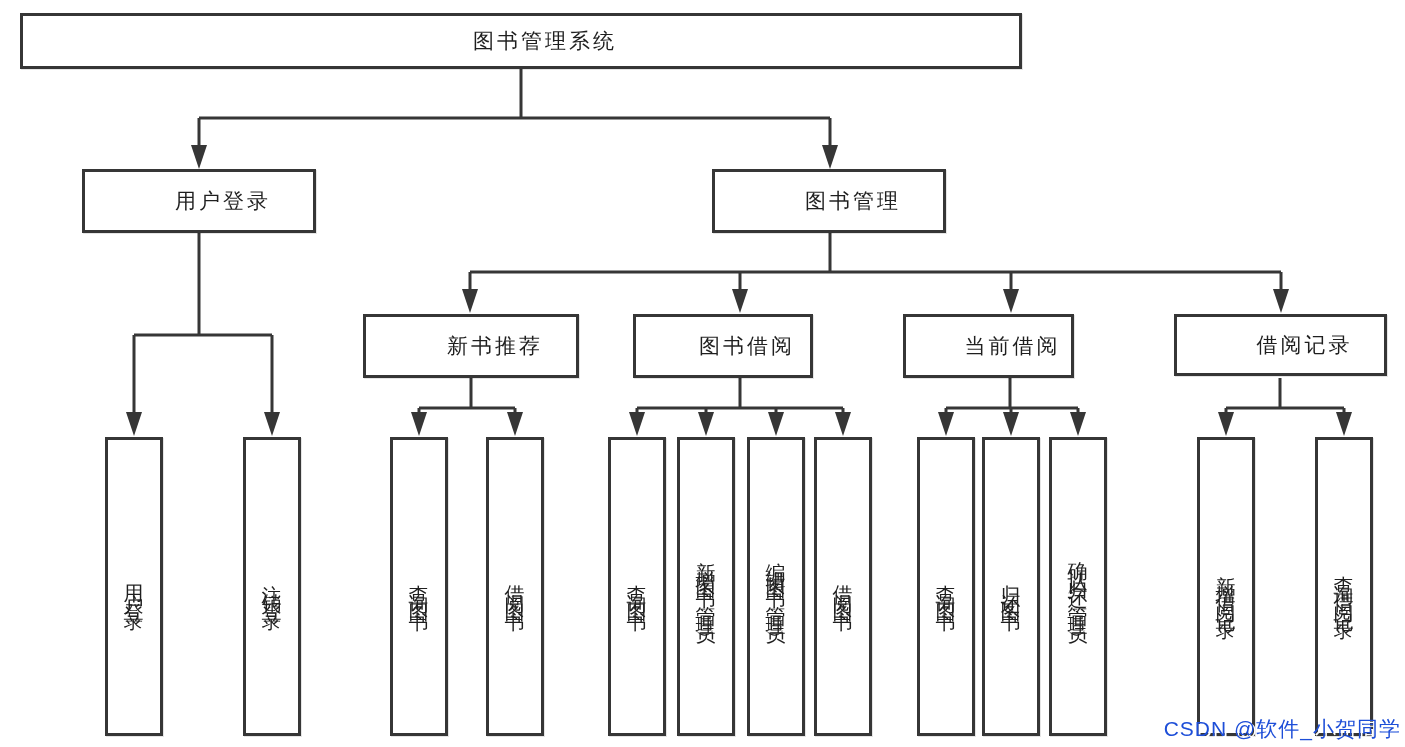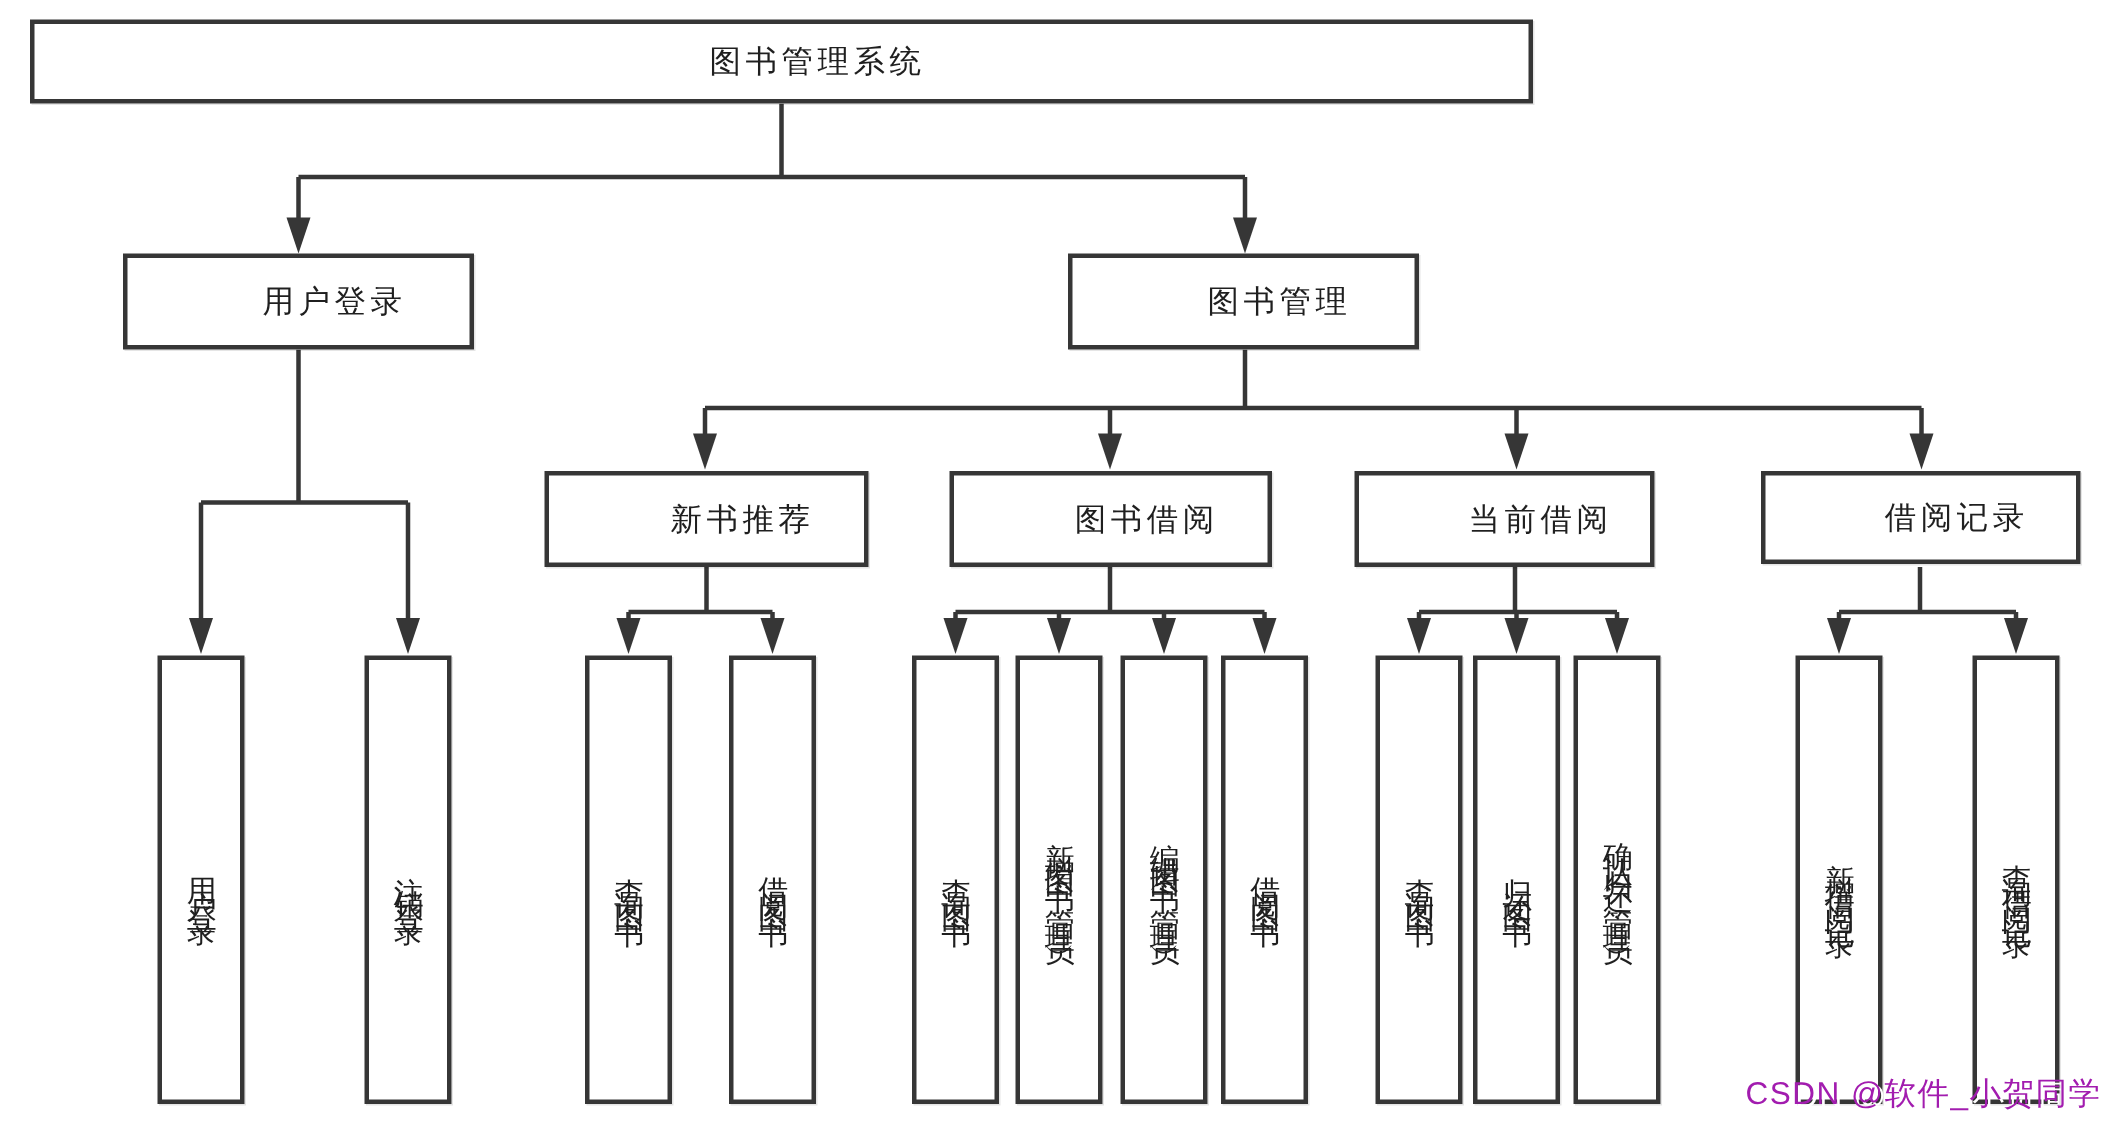--- a/index.html
+++ b/index.html
@@ -38,21 +38,21 @@
     text-orientation: mixed;
     font-size: 20px;
     letter-spacing: 9px;
     line-height: 1.0;
   }
   .watermark {
     position: absolute;
     right: 4px;
     bottom: 4px;
     font-size: 21px;
-    color: #a21caf;
+    color: #1d4ed8;
     letter-spacing: 1px;
     text-shadow: 2px 2px 0 #ffffff;
     white-space: nowrap;
     z-index: 5;
   }
 </style>
 </head>
 <body>
 
 <div id="canvas">
@@ -96,22 +96,22 @@
       <polygon points="1336,412 1352,412 1344,436"></polygon>
     </g>
   </svg>
 
   <div class="node h-node" style="left:20px; top:13px; width:1002px; height:56px;">图书管理系统</div>
 
   <div class="node h-node" style="left:82px; top:169px; width:234px; height:64px;">用户登录</div>
   <div class="node h-node" style="left:363px; top:314px; width:216px; height:64px;">新书推荐</div>
 
   <div class="node h-node" style="left:712px; top:169px; width:234px; height:64px;">图书管理</div>
-  <div class="node h-node" style="left:633px; top:314px; width:215px; height:64px;">图书借阅</div>
-  <div class="node h-node" style="left:903px; top:314px; width:200px; height:64px;text-align:center;">当前借阅</div>
+  <div class="node h-node" style="left:633px; top:314px; width:180px; height:64px;">图书借阅</div>
+  <div class="node h-node" style="left:903px; top:314px; width:171px; height:64px;text-align:center;">当前借阅</div>
   <div class="node h-node" style="left:1174px; top:314px; width:213px; height:62px;">借阅记录</div>
 
   <div class="node v-node" style="left:105px; top:437px; width:58px; height:299px;">用户登录</div>
   <div class="node v-node" style="left:243px; top:437px; width:58px; height:299px;">注销登录</div>
   <div class="node v-node" style="left:390px; top:437px; width:58px; height:299px;">查询图书</div>
   <div class="node v-node" style="left:486px; top:437px; width:58px; height:299px;">借阅图书</div>
   <div class="node v-node" style="left:608px; top:437px; width:58px; height:299px;">查询图书</div>
   <div class="node v-node" style="left:677px; top:437px; width:58px; height:299px;">新增图书（管理员）</div>
   <div class="node v-node" style="left:747px; top:437px; width:58px; height:299px;">编辑图书（管理员）</div>
   <div class="node v-node" style="left:814px; top:437px; width:58px; height:299px;">借阅图书</div>

